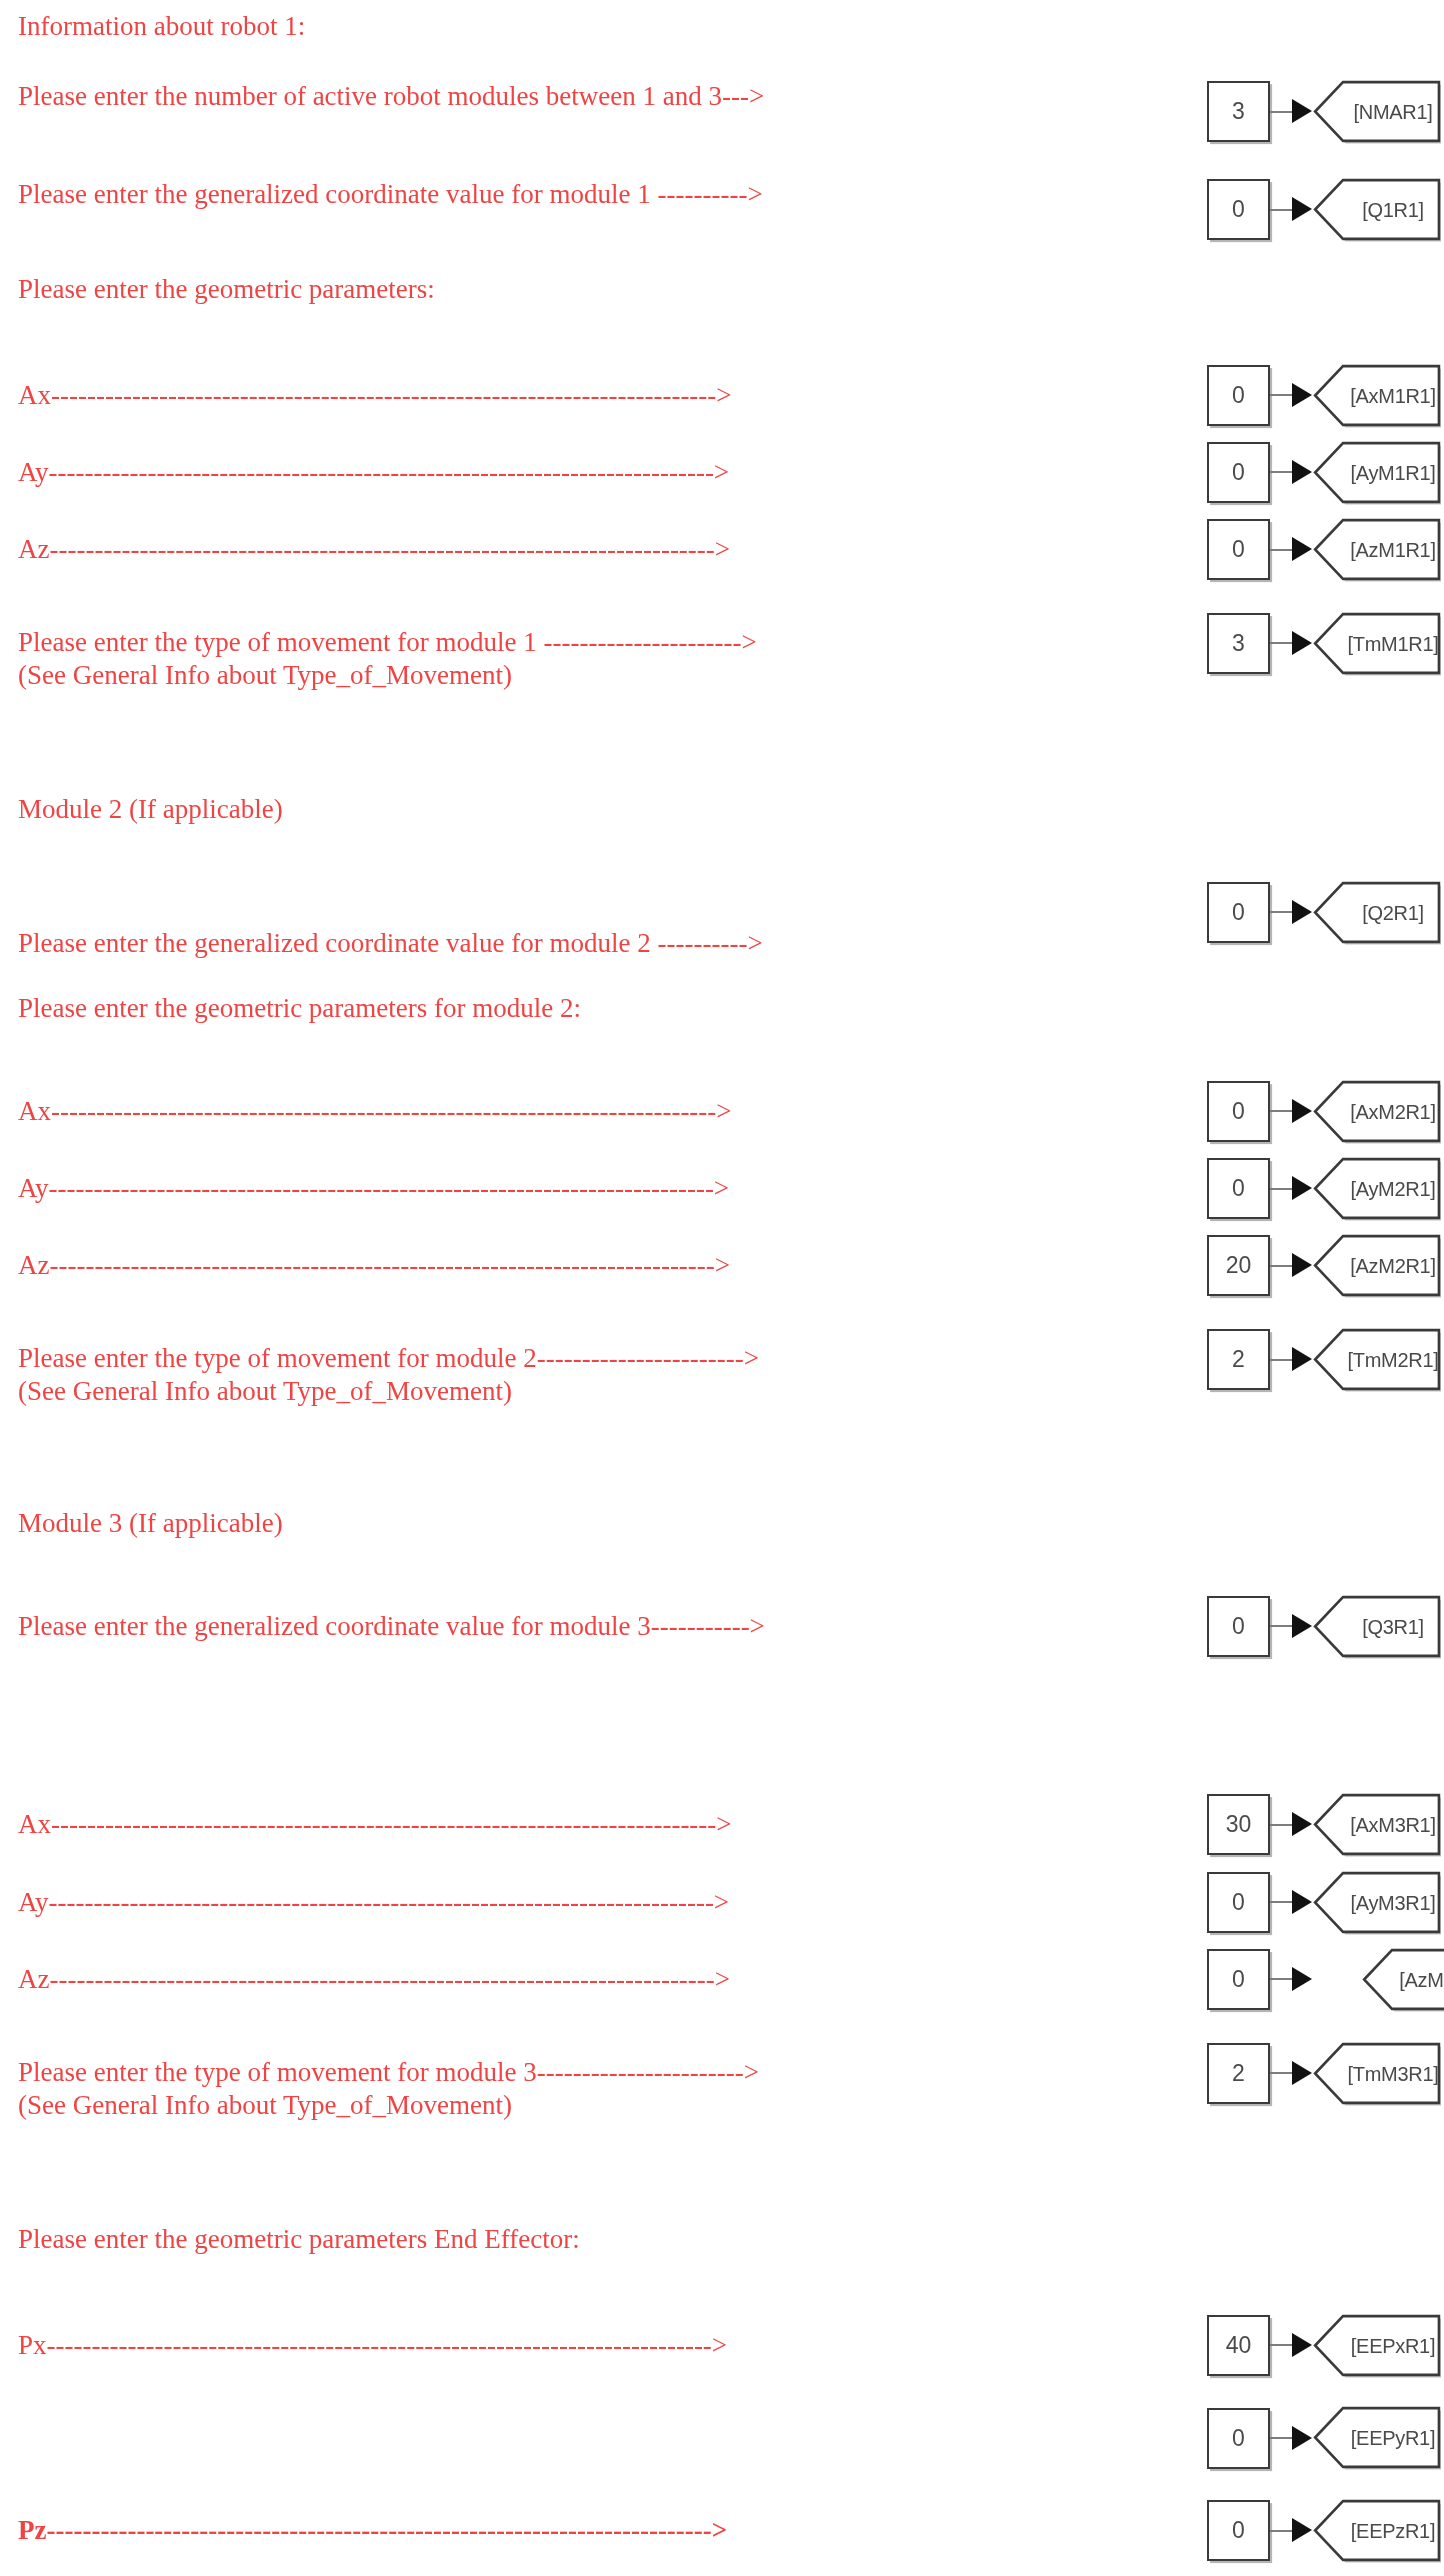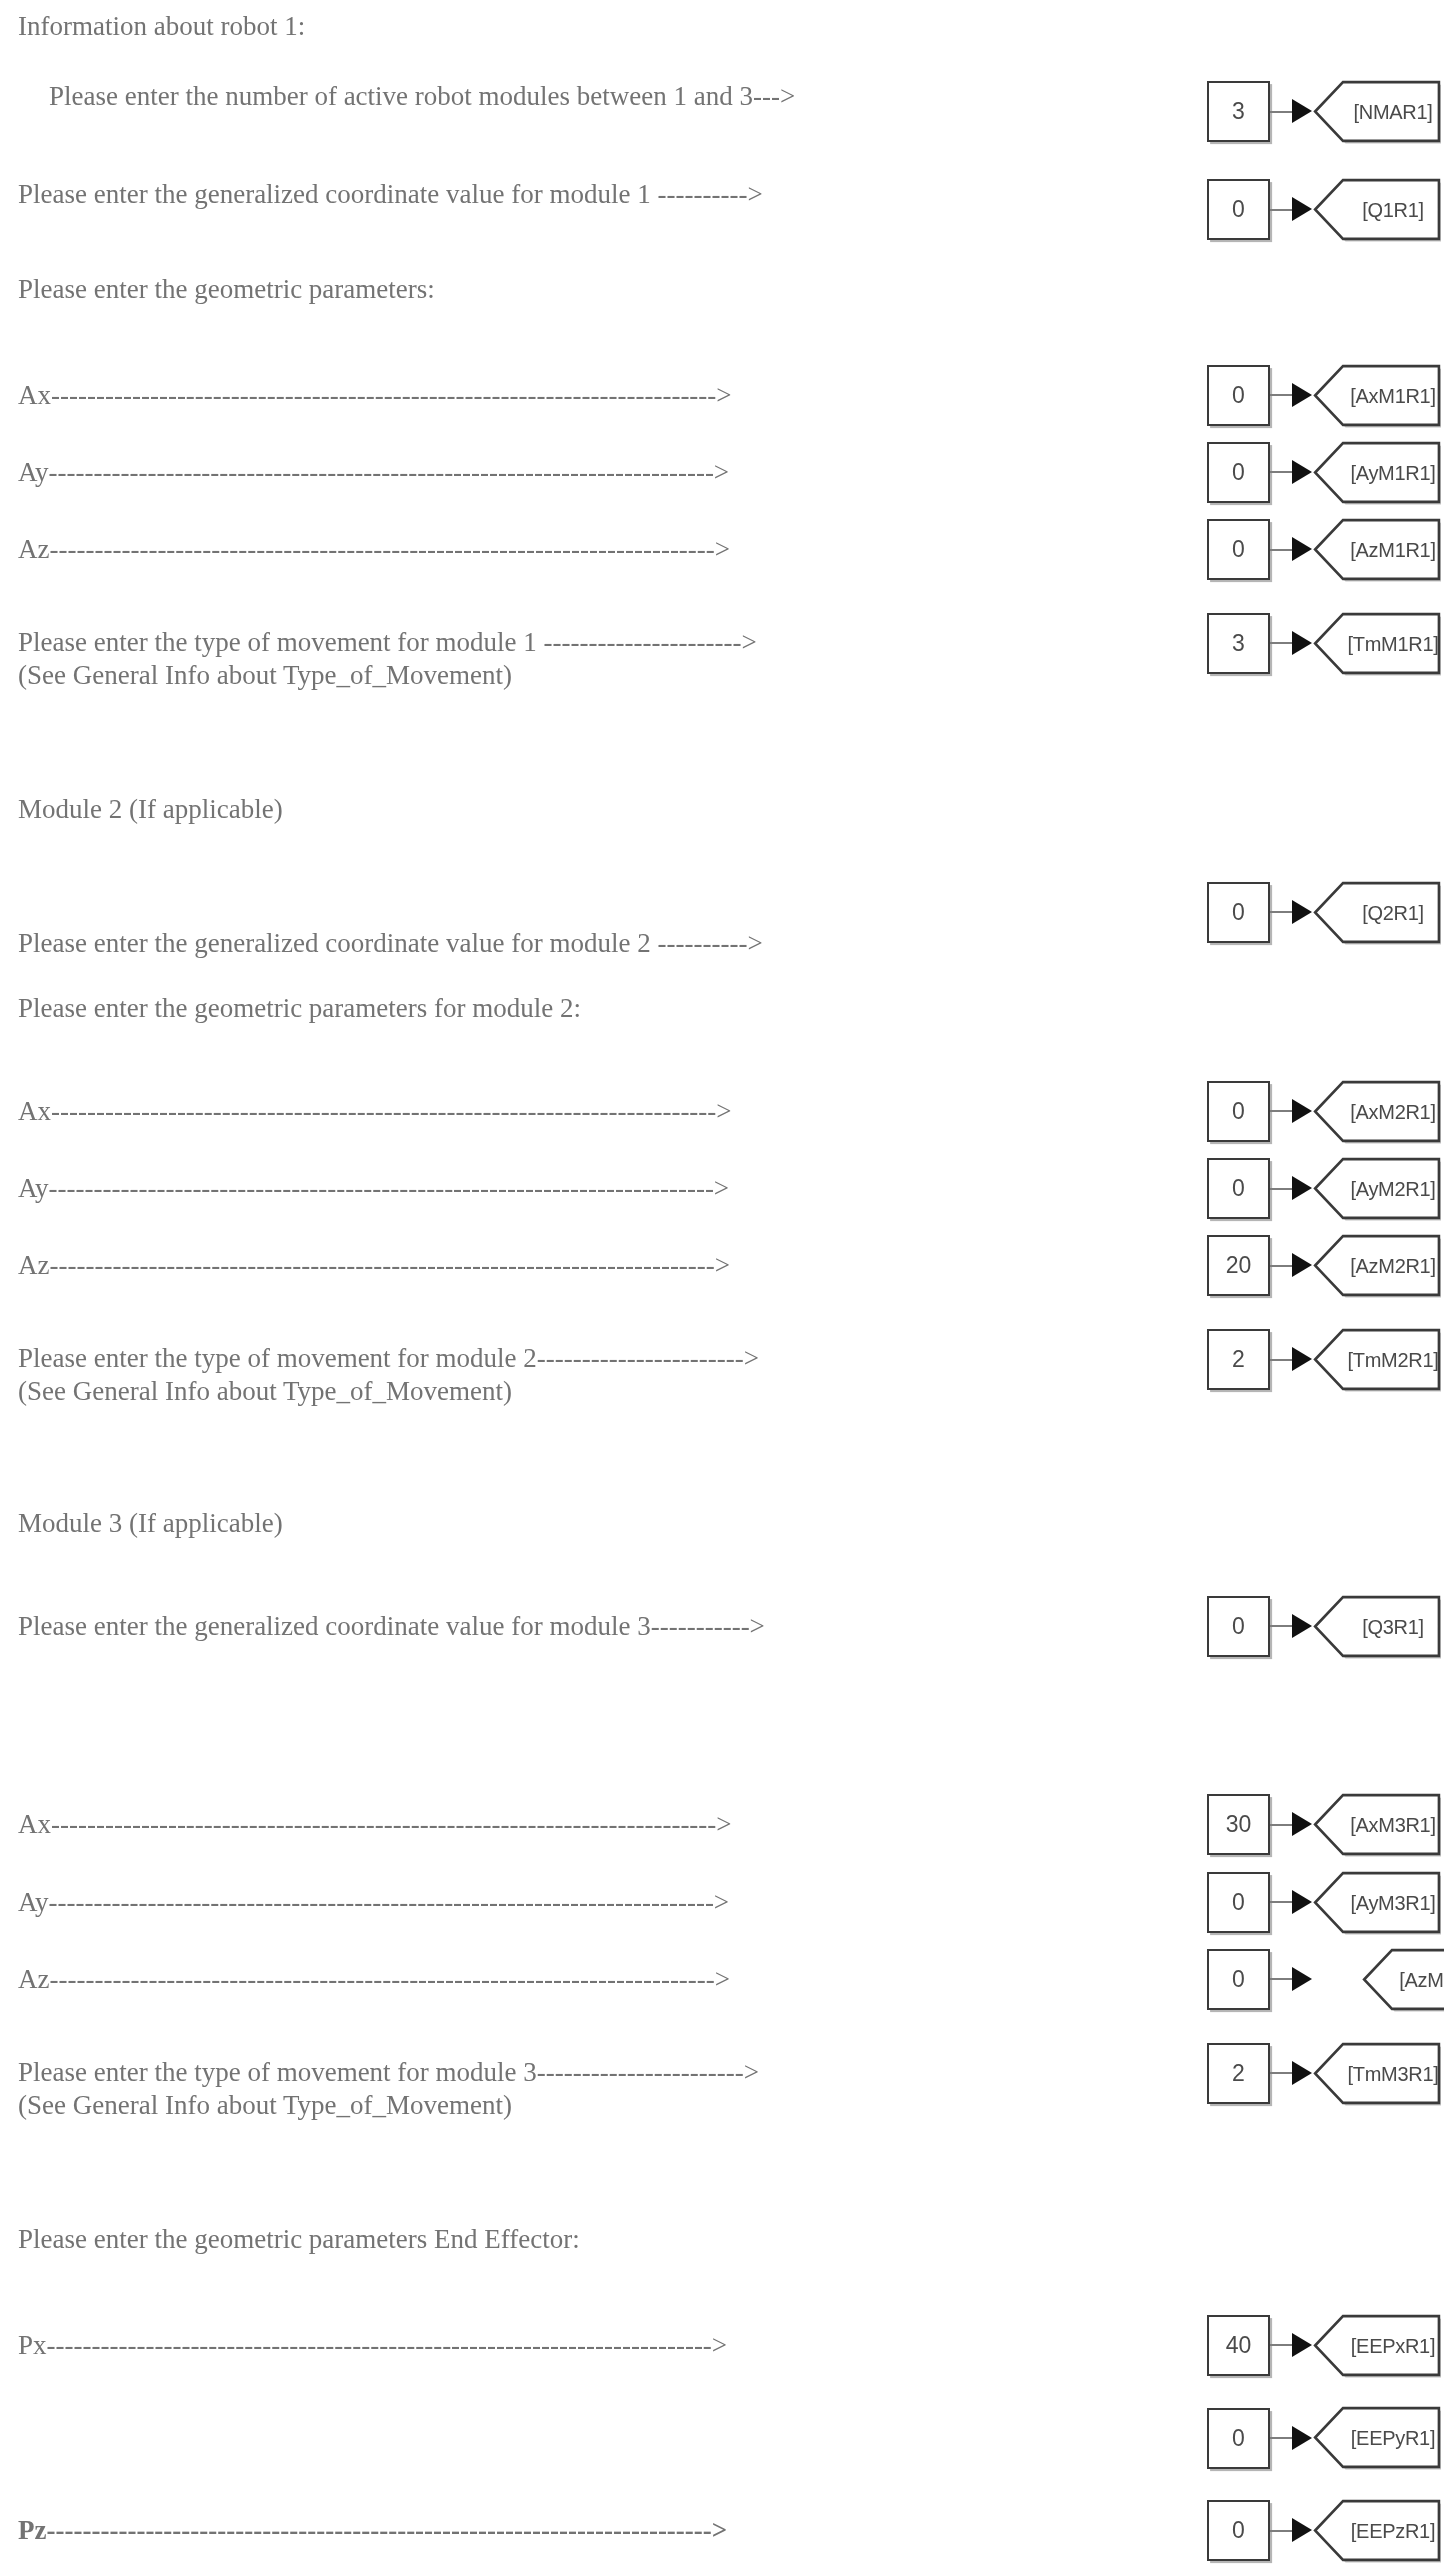--- a/index.html
+++ b/index.html
@@ -11,21 +11,21 @@
     -webkit-font-smoothing:antialiased;
   }
   .canvas{position:relative;width:1444px;height:2609px;overflow:hidden;background:#fff;}
 
   
   .txt{
     position:absolute;
     font-family:"Liberation Serif","DejaVu Serif",serif;
     font-size:27px;
     line-height:32px;
-    color:#737373;
+    color:#ef4444;
     white-space:pre;
     letter-spacing:0px;
   }
   .txt.two-line{line-height:32px;}
 
   
   .const-blk{
     position:absolute;
     width:63px;height:61px;
     background:#ffffff;
@@ -72,21 +72,21 @@
     line-height:1;
     white-space:nowrap;
     letter-spacing:-0.3px;
   }
 </style>
 </head>
 <body>
 
 <div class="canvas" id="canvas">
     <div class="txt" style="left: 18px; top: 10.3px;">Information about robot 1:</div>
-    <div class="txt" style="left: 18px; top: 80px; margin-left: 31px;">Please enter the number of active robot modules between 1 and 3---&gt;</div>
+    <div class="txt" style="left: 18px; top: 80px;">Please enter the number of active robot modules between 1 and 3---&gt;</div>
     <div class="const-blk" style="left: 1207px; top: 81px;">
       <span>3</span>
     </div>
     <div class="wire" style="left: 1270px; top: 111px; width: 26px;"></div>
     <div class="arrowhead" style="left: 1292px; top: 99px;"></div>
     <div class="goto-blk" style="left: 1311px; top: 79px;">
       <svg class="shape" viewBox="0 0 252 126" width="130" height="65">
         <path d="M 13 68 L 67 11 L 252 11 L 252 125 L 67 125 Z" fill="rgba(120,120,120,0.45)" stroke="none"></path>
         <path d="M 8 63 L 62 6 L 248 6 L 248 120 L 62 120 Z" fill="#ffffff" stroke="#3a3a3a" stroke-width="5" stroke-linejoin="miter"></path>
       </svg>

